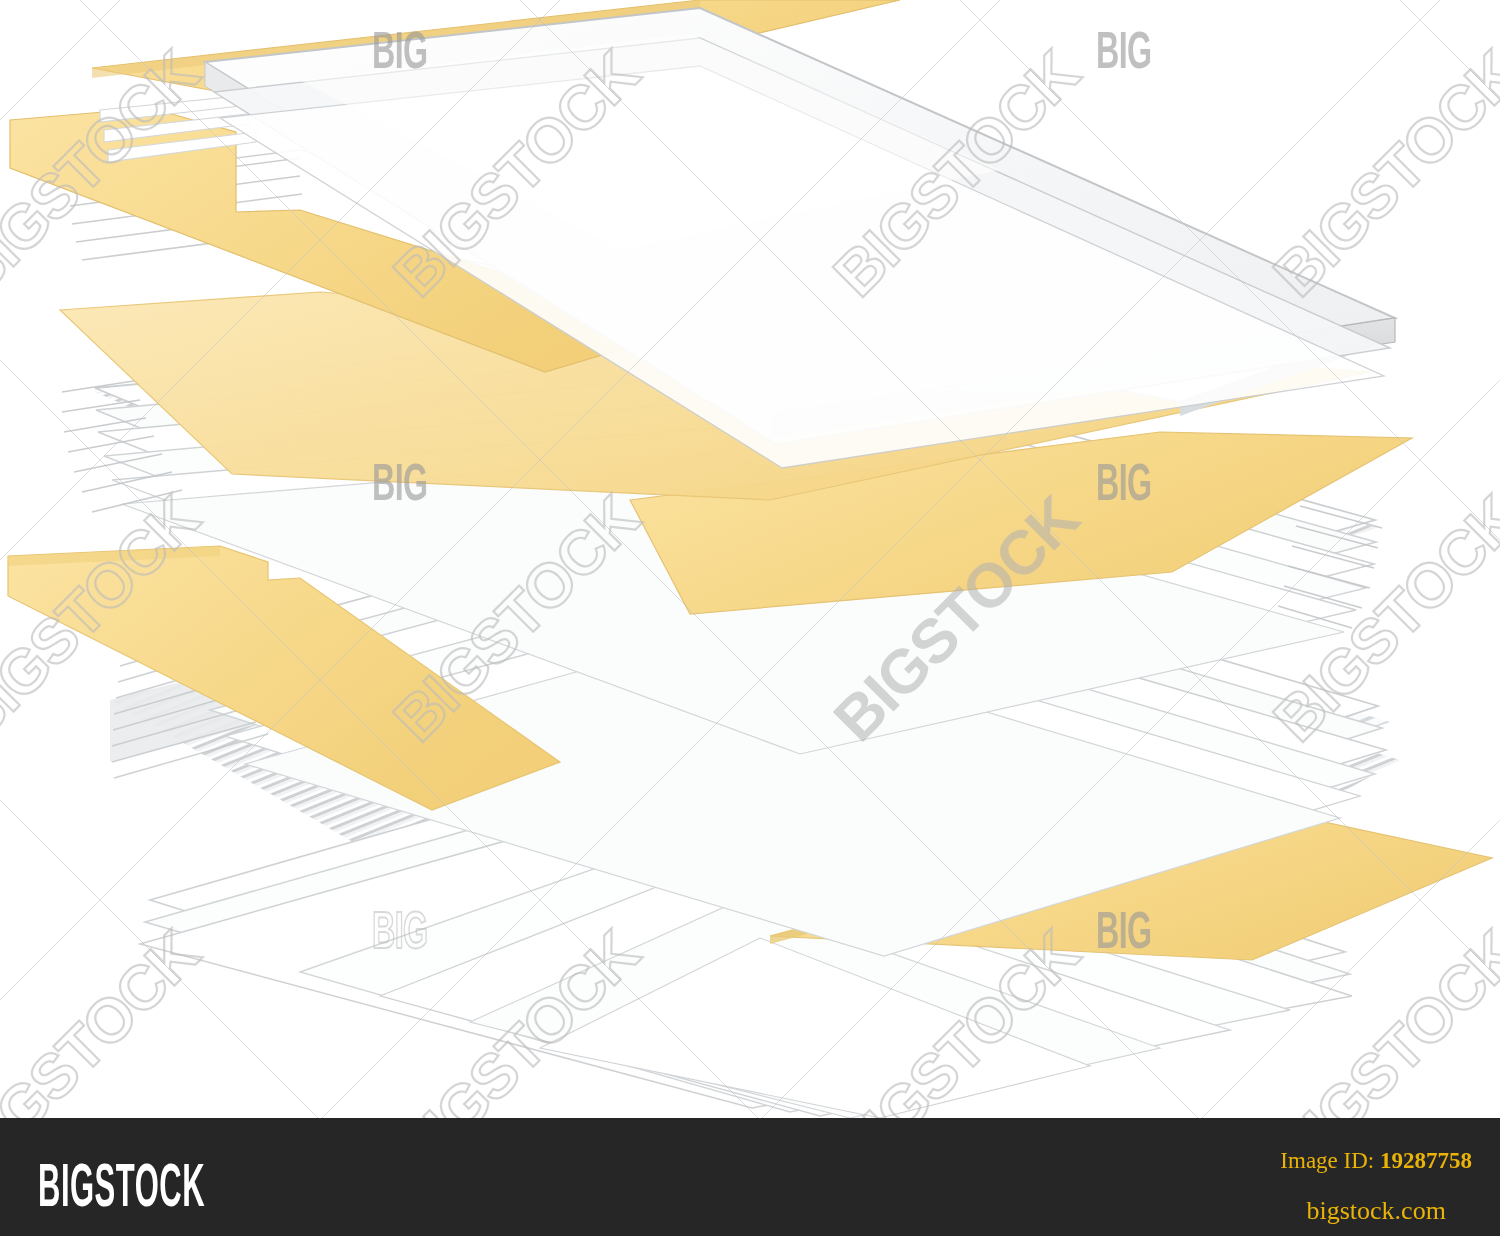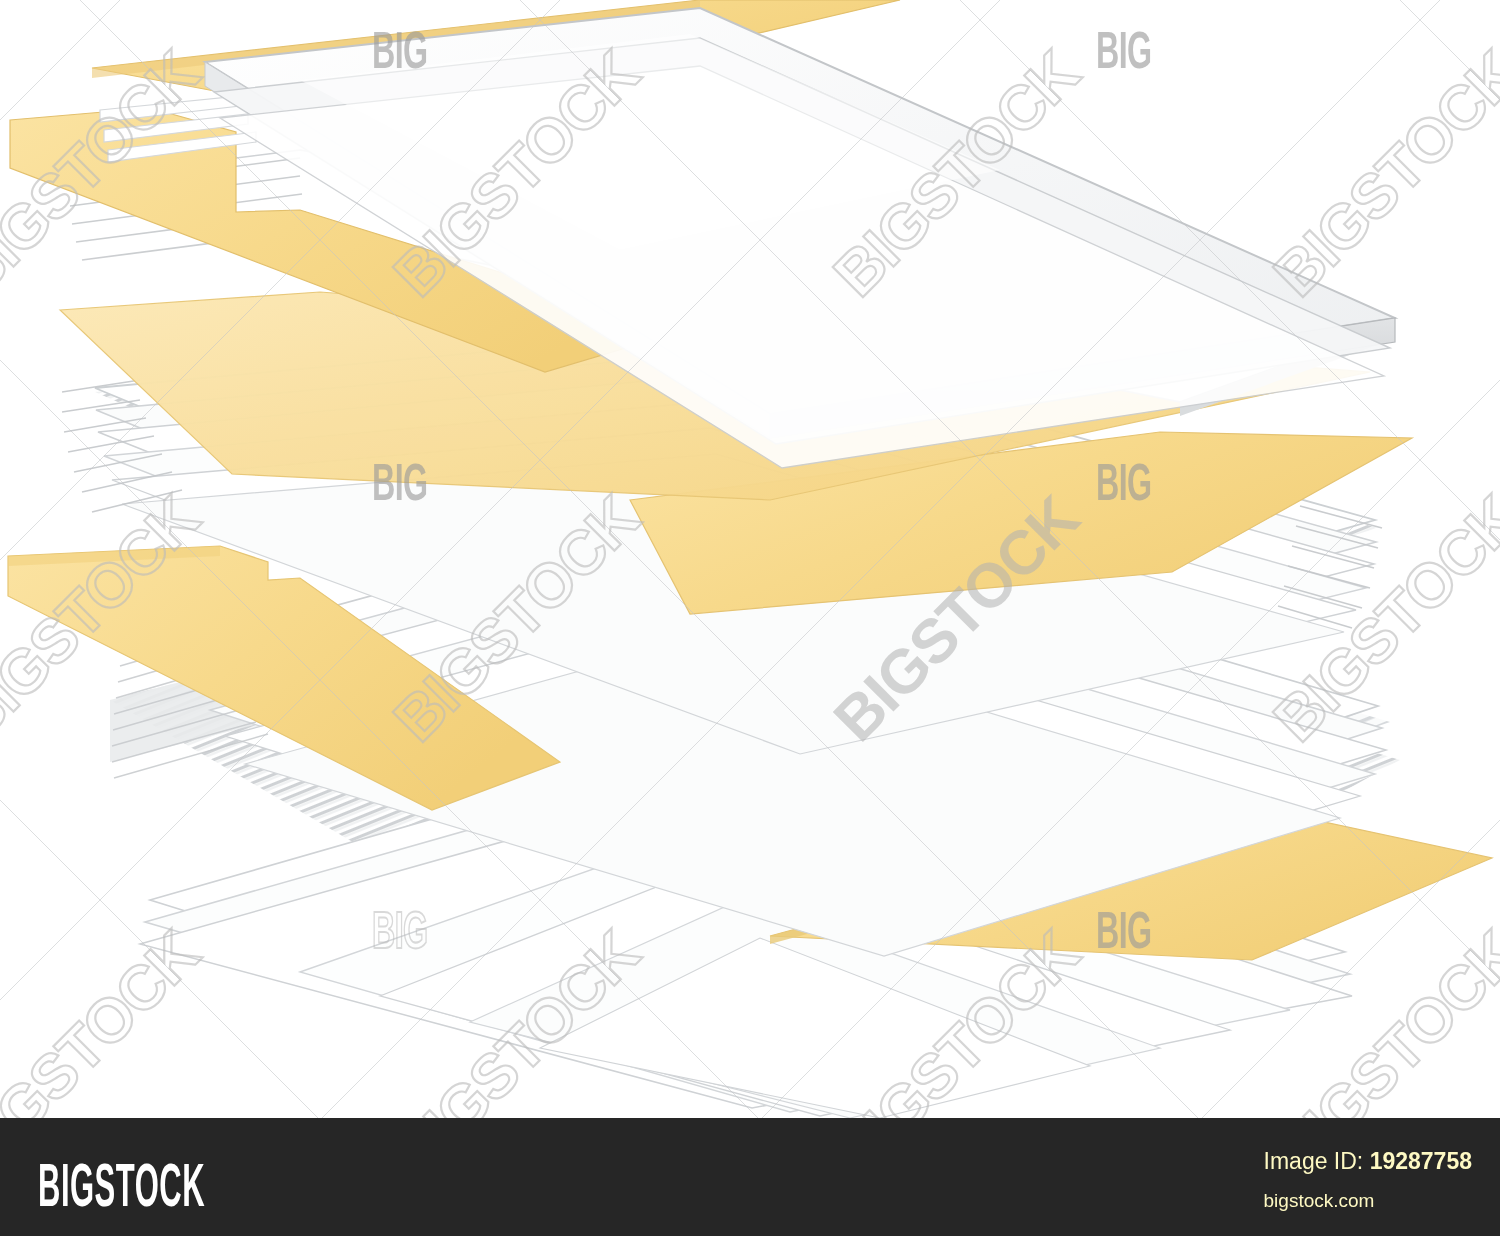--- a/index.html
+++ b/index.html
@@ -60,24 +60,24 @@
   #logo{position:absolute;left:38px;top:36px;
         color:#ffffff;
         font-family:"Liberation Sans",sans-serif;
         font-weight:700;
         font-size:62px;
         line-height:62px;
         letter-spacing:1px;
         transform:scaleX(.50);
         transform-origin:left top;
         white-space:nowrap;}
-  #meta{position:absolute;right:28px;top:28px;text-align:left;color:#fef9c3;}
+  #meta{position:absolute;right:28px;top:28px;text-align:center;color:#eab308;font-family:Liberation Serif, serif;}
   #meta .row1{font-size:23px;line-height:30px;white-space:nowrap;}
   #meta .row1 b{font-weight:700;}
-  #meta .row2{font-size:19px;line-height:32px;margin-top:9px;white-space:nowrap;}
+  #meta .row2{font-size:26px;line-height:32px;margin-top:19px;white-space:nowrap;}
 </style>
 </head>
 <body>
 
 <div id="stage">
 
   <div id="art">
     <svg viewBox="0 0 1500 1118" xmlns="http://www.w3.org/2000/svg">
       <defs>
         <linearGradient id="gTopSheet" x1="0" y1="0" x2="1" y2="1">

